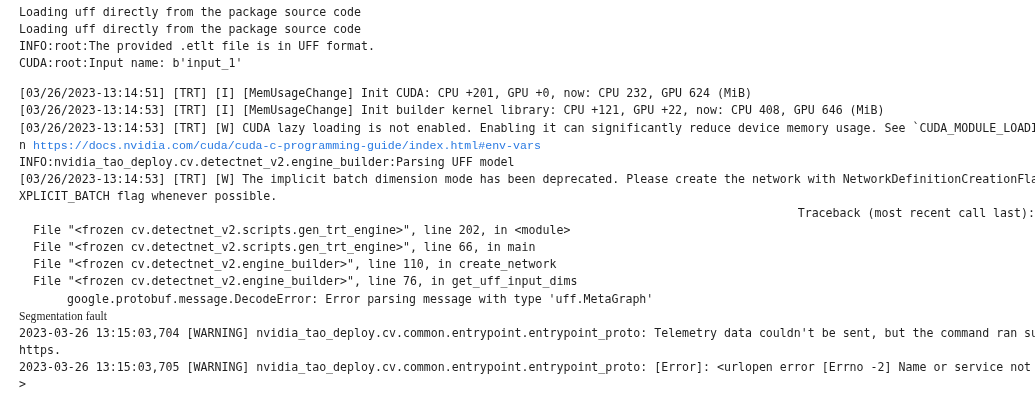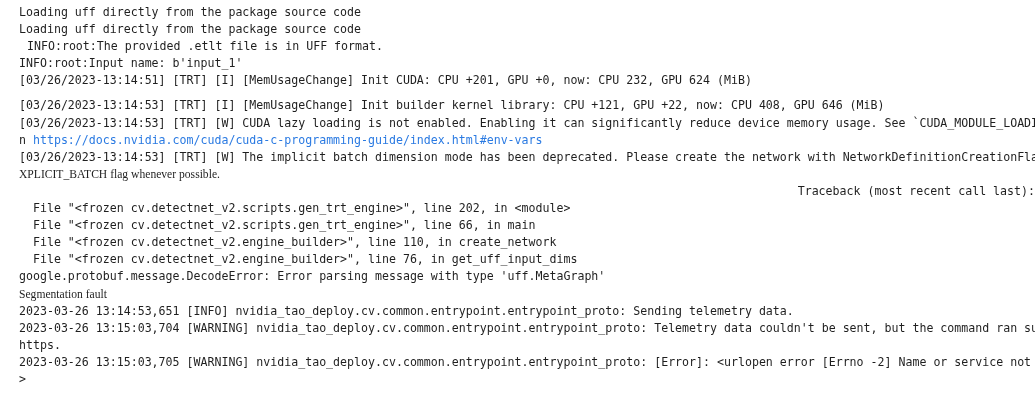--- a/index.html
+++ b/index.html
@@ -26,41 +26,42 @@
     line-height: 17.1px;
     height: 17.1px;
     color: #1f1f1f;
     white-space: pre;
     letter-spacing: 0px;
     font-weight: 400;
   }
   .link {
     color: #2a7ae2;
     text-decoration: none;
+    font-family: Liberation Mono, monospace;
   }
 </style>
 </head>
 <body>
 
 <div id="terminal" style="background: rgb(255, 255, 255);">
     <div class="line" style="color: rgb(31, 31, 31);">Loading uff directly from the package source code</div>
     <div class="line" style="color: rgb(31, 31, 31);">Loading uff directly from the package source code</div>
-    <div class="line" style="color: rgb(31, 31, 31); margin-left: 8px;">INFO:root:The provided .etlt file is in UFF format.</div>
-    <div class="line" style="color: rgb(31, 31, 31);">INFO:root:Input name: b'input_1'</div>
-    <div class="line" style="color: rgb(31, 31, 31);">[03/26/2023-13:14:51] [TRT] [I] [MemUsageChange] Init CUDA: CPU +201, GPU +0, now: CPU 232, GPU 624 (MiB)</div>
-    <div class="line" style="color: rgb(31, 31, 31); margin-top: 8px;">[03/26/2023-13:14:53] [TRT] [I] [MemUsageChange] Init builder kernel library: CPU +121, GPU +22, now: CPU 408, GPU 646 (MiB)</div>
+    <div class="line" style="color: rgb(31, 31, 31);">INFO:root:The provided .etlt file is in UFF format.</div>
+    <div class="line" style="color: rgb(31, 31, 31);">CUDA:root:Input name: b'input_1'</div>
+    <div class="line" style="color: rgb(31, 31, 31); margin-top: 13px;">[03/26/2023-13:14:51] [TRT] [I] [MemUsageChange] Init CUDA: CPU +201, GPU +0, now: CPU 232, GPU 624 (MiB)</div>
+    <div class="line" style="color: rgb(31, 31, 31);">[03/26/2023-13:14:53] [TRT] [I] [MemUsageChange] Init builder kernel library: CPU +121, GPU +22, now: CPU 408, GPU 646 (MiB)</div>
     <div class="line" style="color: rgb(31, 31, 31);">[03/26/2023-13:14:53] [TRT] [W] CUDA lazy loading is not enabled. Enabling it can significantly reduce device memory usage. See `CUDA_MODULE_LOADING` i</div>
     <div class="line" style="color: rgb(31, 31, 31);">n <span class="link" style="color: rgb(42, 122, 226);">https://docs.nvidia.com/cuda/cuda-c-programming-guide/index.html#env-vars</span></div>
+    <div class="line" style="color: rgb(31, 31, 31);">INFO:nvidia_tao_deploy.cv.detectnet_v2.engine_builder:Parsing UFF model</div>
     <div class="line" style="color: rgb(31, 31, 31);">[03/26/2023-13:14:53] [TRT] [W] The implicit batch dimension mode has been deprecated. Please create the network with NetworkDefinitionCreationFlag::kE</div>
-    <div class="line" style="color: rgb(31, 31, 31); font-family: Liberation Serif, serif;">XPLICIT_BATCH flag whenever possible.</div>
+    <div class="line" style="color: rgb(31, 31, 31);">XPLICIT_BATCH flag whenever possible.</div>
     <div class="line" style="color: rgb(31, 31, 31); text-align: right;">Traceback (most recent call last):</div>
     <div class="line" style="color: rgb(31, 31, 31);">  File "&lt;frozen cv.detectnet_v2.scripts.gen_trt_engine&gt;", line 202, in &lt;module&gt;</div>
     <div class="line" style="color: rgb(31, 31, 31);">  File "&lt;frozen cv.detectnet_v2.scripts.gen_trt_engine&gt;", line 66, in main</div>
     <div class="line" style="color: rgb(31, 31, 31);">  File "&lt;frozen cv.detectnet_v2.engine_builder&gt;", line 110, in create_network</div>
     <div class="line" style="color: rgb(31, 31, 31);">  File "&lt;frozen cv.detectnet_v2.engine_builder&gt;", line 76, in get_uff_input_dims</div>
-    <div class="line" style="color: rgb(31, 31, 31);">google.protobuf.message.DecodeError: Error parsing message with type 'uff.MetaGraph'</div>
+    <div class="line" style="color: rgb(31, 31, 31); margin-left: 48px;">google.protobuf.message.DecodeError: Error parsing message with type 'uff.MetaGraph'</div>
     <div class="line" style="color: rgb(31, 31, 31); font-family: Liberation Serif, serif;">Segmentation fault</div>
-    <div class="line" style="color: rgb(31, 31, 31);">2023-03-26 13:14:53,651 [INFO] nvidia_tao_deploy.cv.common.entrypoint.entrypoint_proto: Sending telemetry data.</div>
     <div class="line" style="color: rgb(31, 31, 31);">2023-03-26 13:15:03,704 [WARNING] nvidia_tao_deploy.cv.common.entrypoint.entrypoint_proto: Telemetry data couldn't be sent, but the command ran success</div>
     <div class="line" style="color: rgb(31, 31, 31);">https.</div>
     <div class="line" style="color: rgb(31, 31, 31);">2023-03-26 13:15:03,705 [WARNING] nvidia_tao_deploy.cv.common.entrypoint.entrypoint_proto: [Error]: &lt;urlopen error [Errno -2] Name or service not known</div>
     <div class="line" style="color: rgb(31, 31, 31);">&gt;</div>
   </div>
 
 </body></html>

